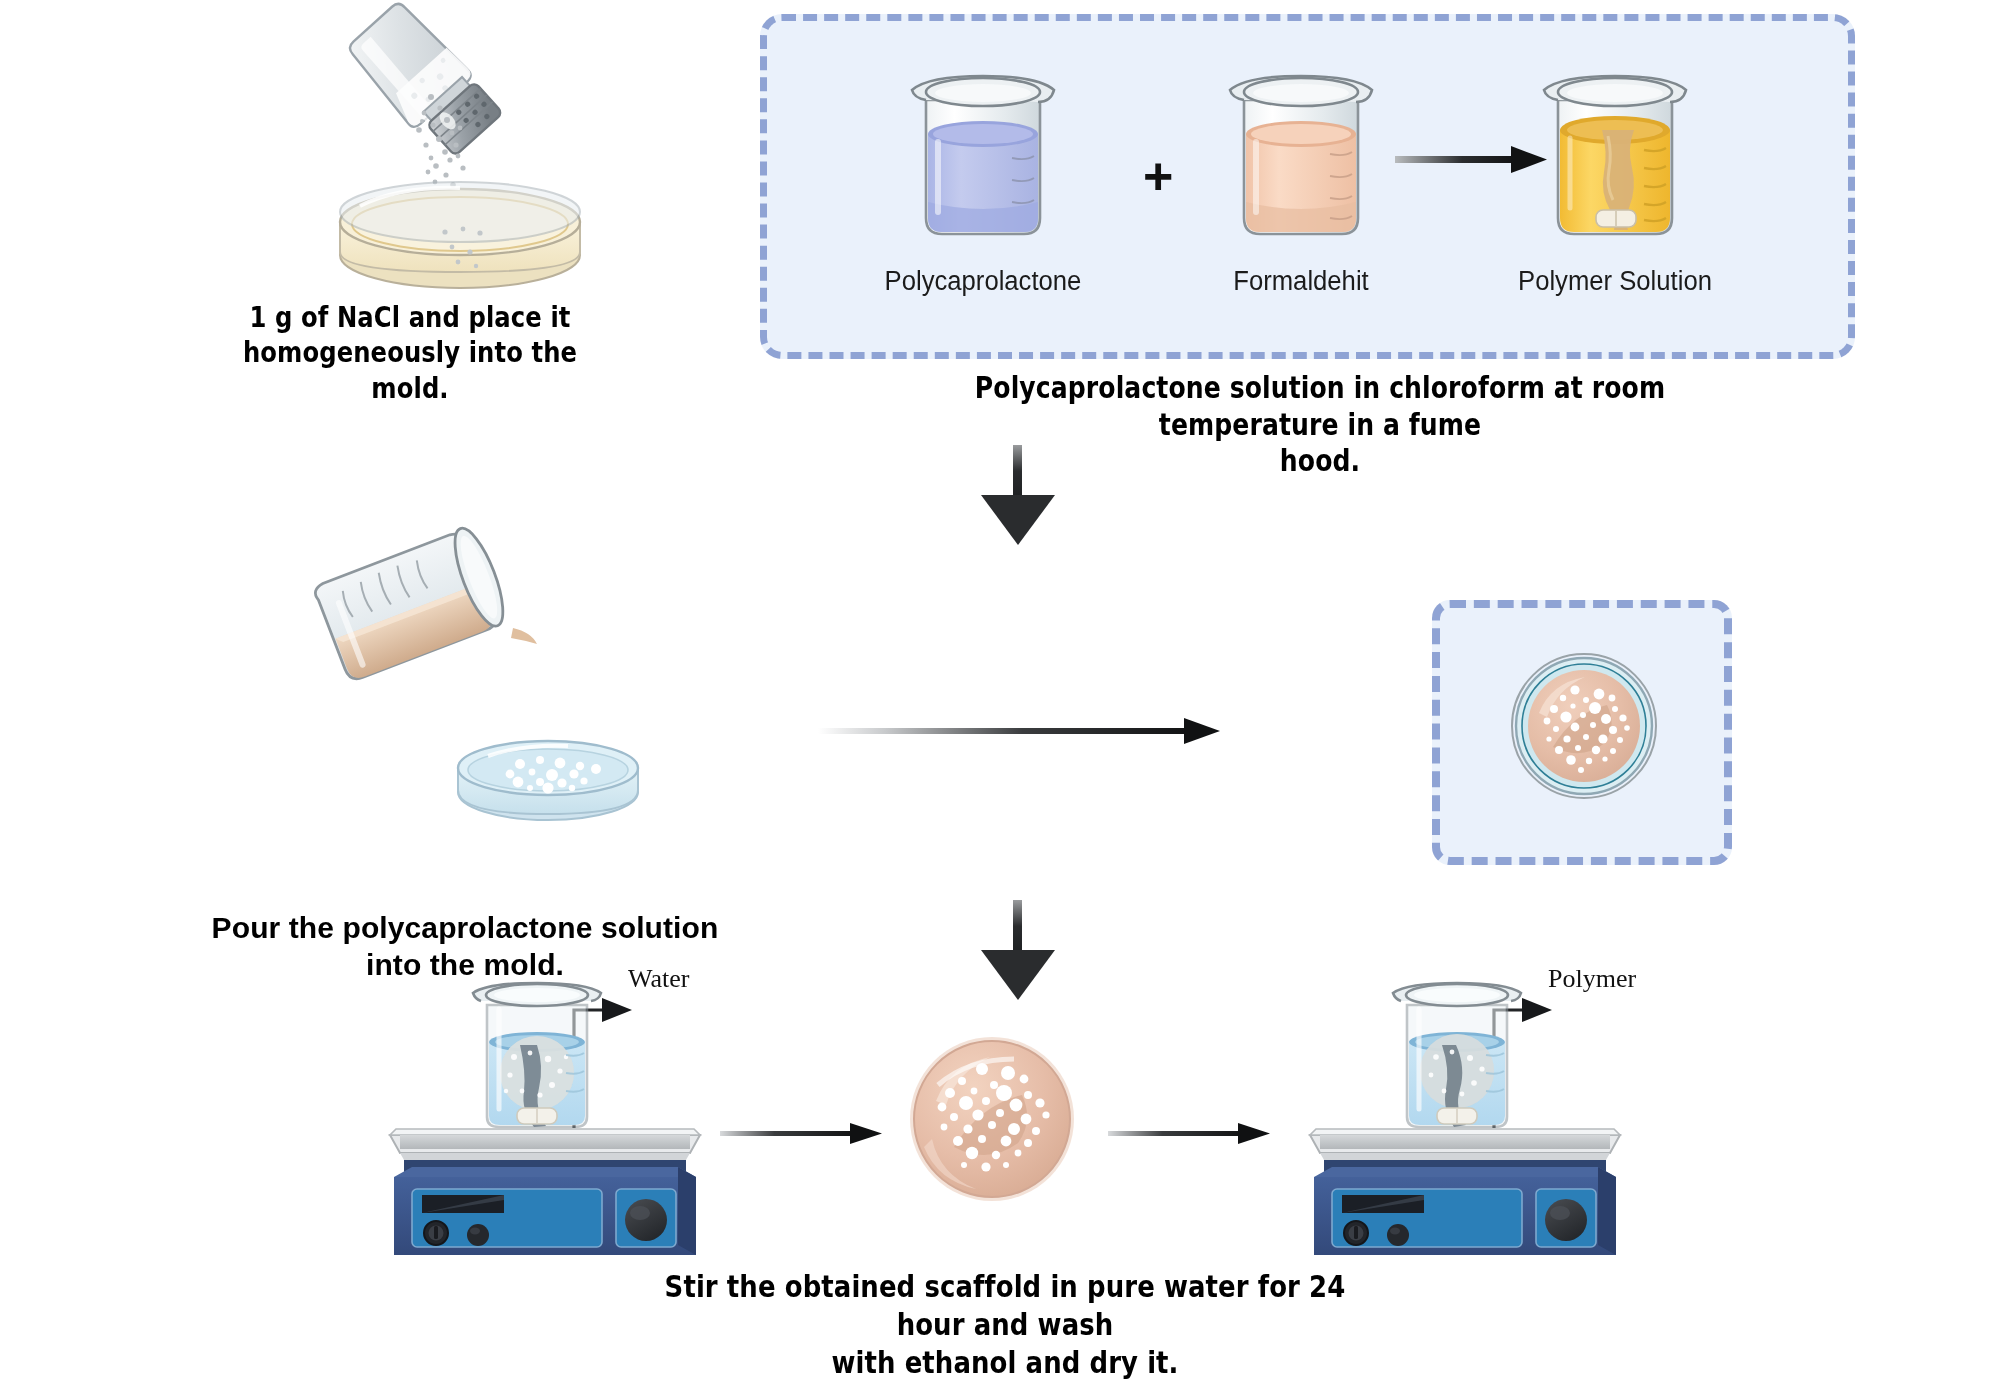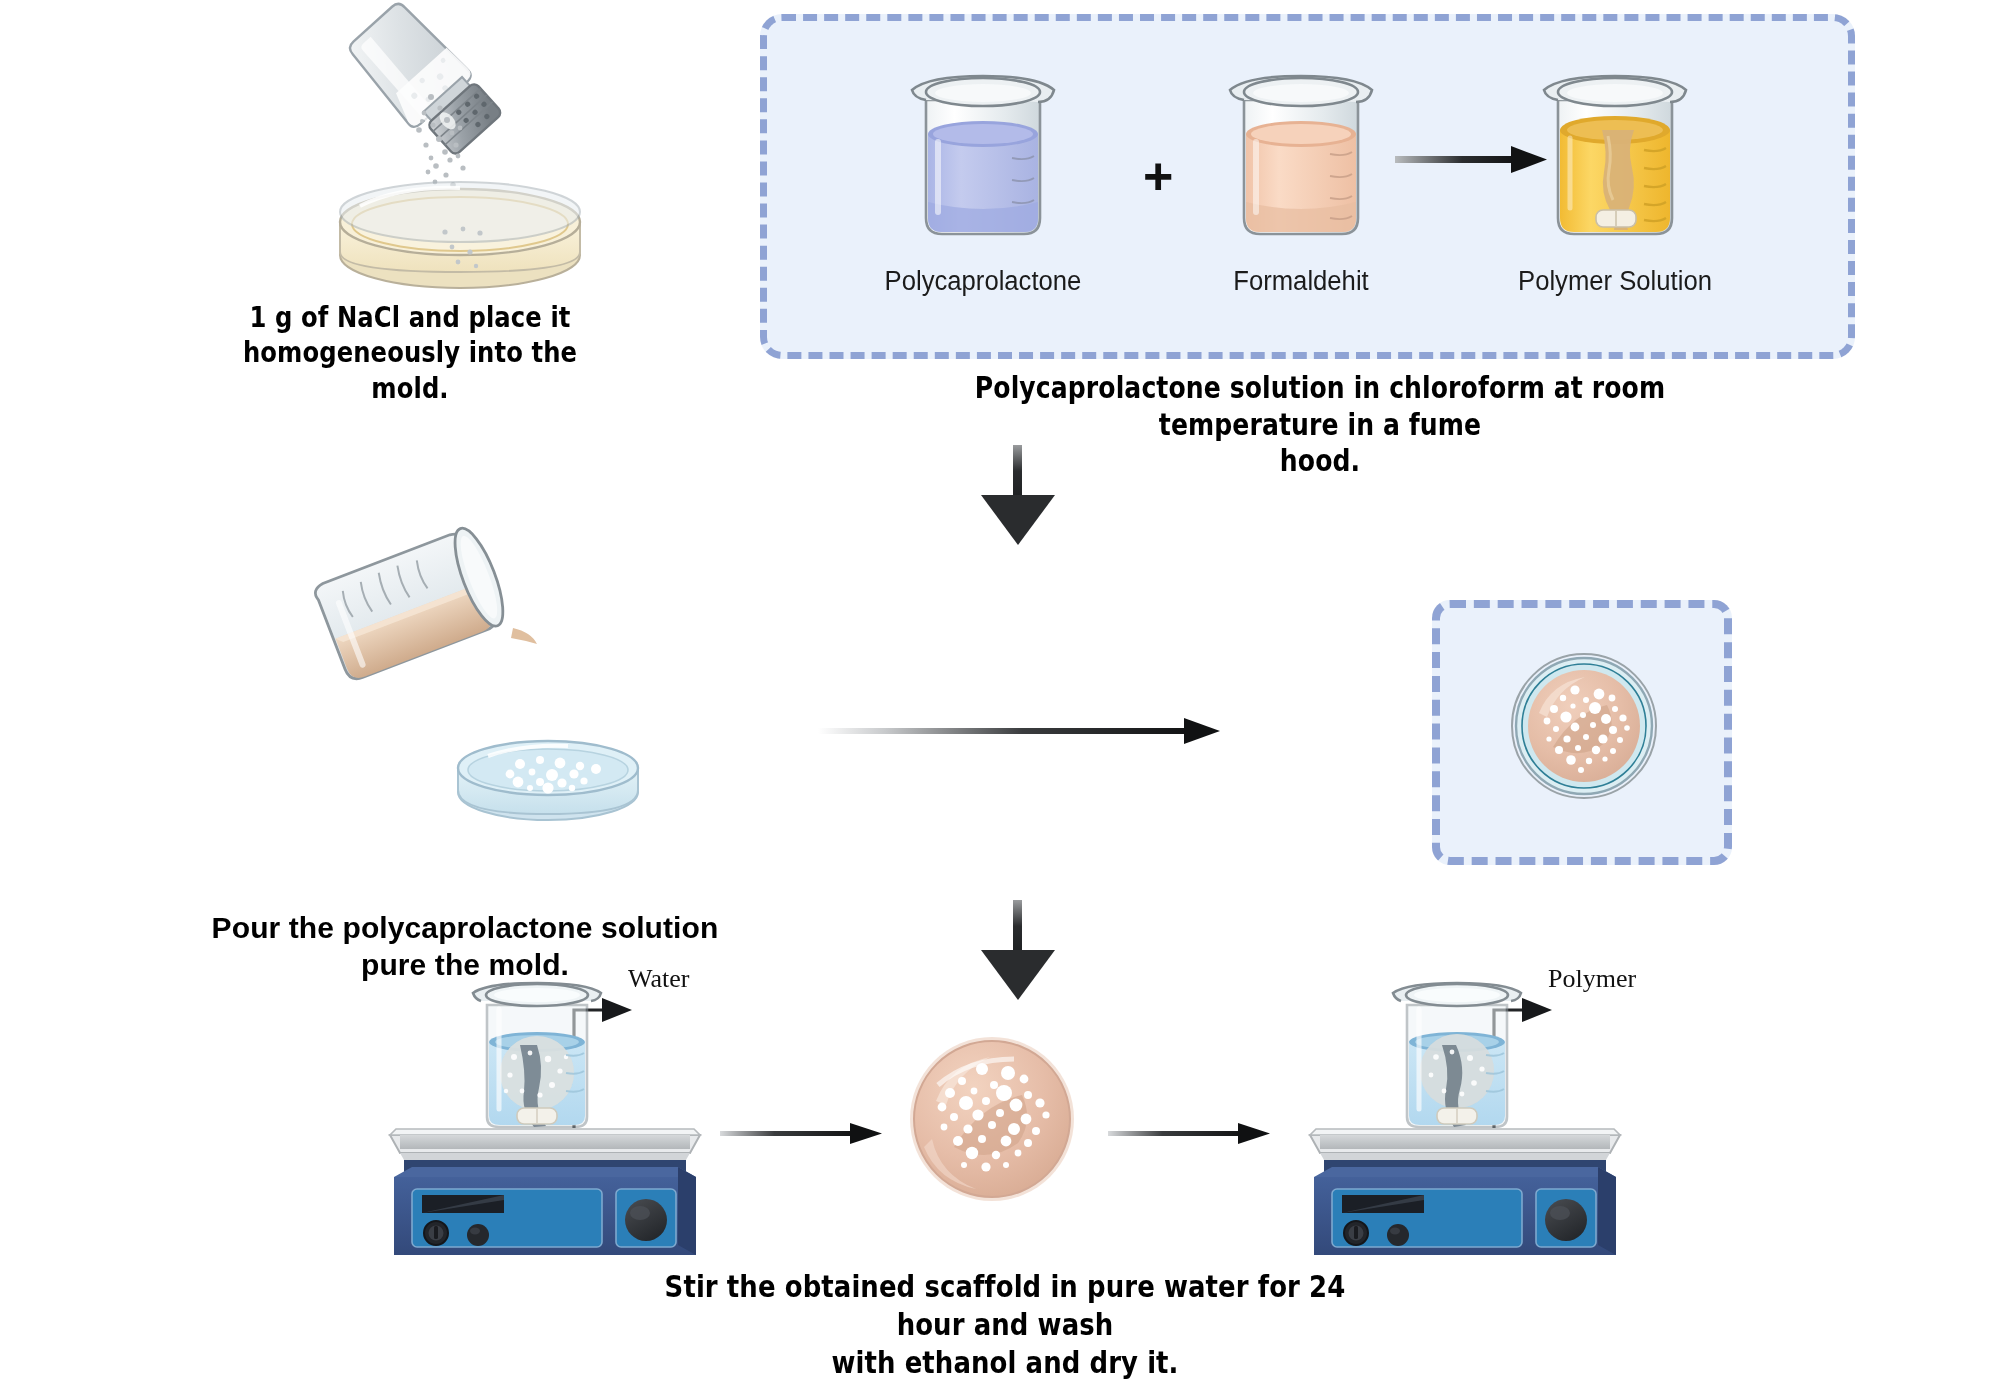--- a/index.html
+++ b/index.html
@@ -336,21 +336,21 @@
       <circle cx="136" cy="61" r="3.6"></circle>
         <circle cx="82" cy="68" r="3"></circle>
       <circle cx="100" cy="68" r="5.6"></circle>
         <circle cx="124" cy="68" r="3.2"></circle>
     </g>
     <path d="M40 36 q35 -12 80 -10" fill="none" stroke="#ffffff" stroke-width="4" opacity="0.85"></path>
   </svg>
 
   <div class="caption" style="left:200px;top:866px;width:530px;font-size:30px;margin-top:44px;">
     <div>Pour the polycaprolactone solution</div>
-    <div>pure the mold.</div>
+    <div>into the mold.</div>
   </div>
 
   <svg class="abs" style="left:818px;top:712px;" width="410" height="40" viewBox="0 0 410 40">
     <defs>
       <linearGradient id="agrad2" x1="0" y1="0" x2="1" y2="0">
         <stop offset="0%" stop-color="#ffffff"></stop>
         <stop offset="18%" stop-color="#c8cacc"></stop>
         <stop offset="55%" stop-color="#3a3c3e"></stop>
         <stop offset="100%" stop-color="#111213"></stop>
       </linearGradient>

